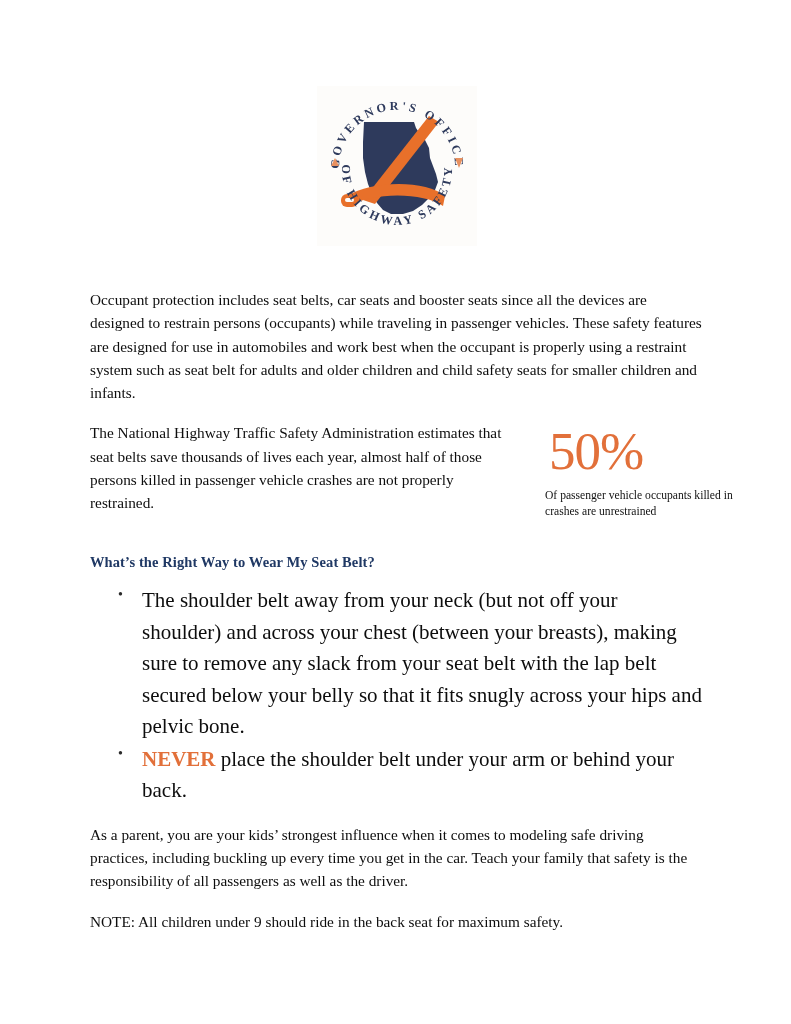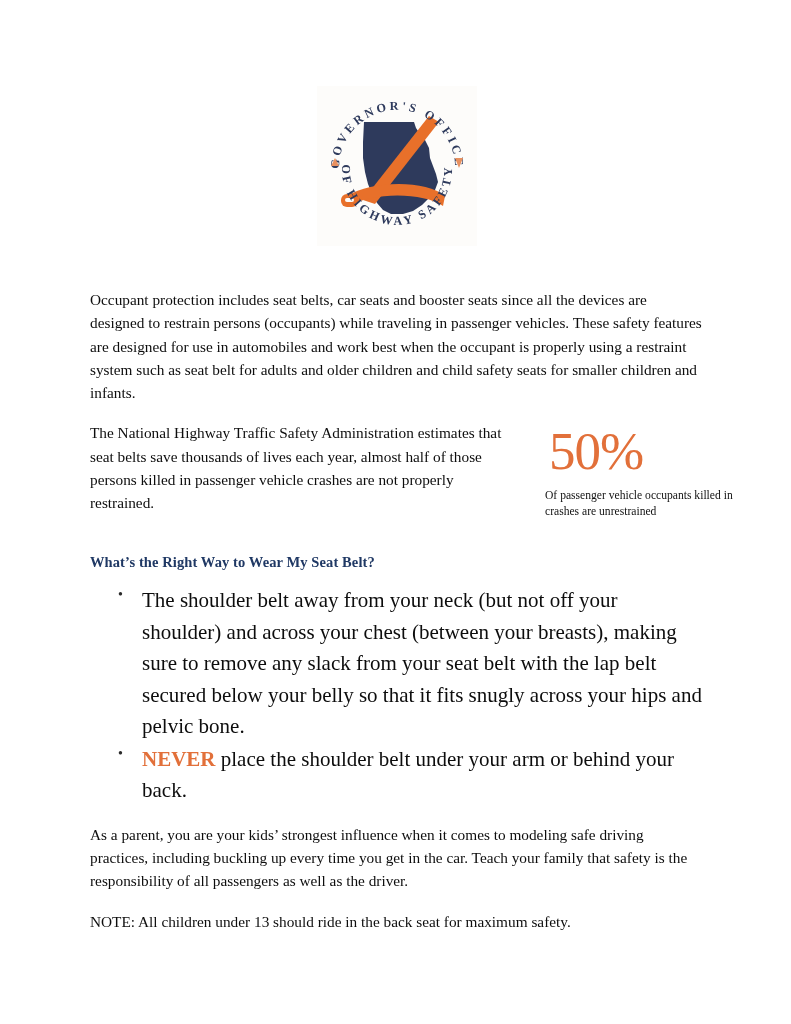--- a/index.html
+++ b/index.html
@@ -175,16 +175,16 @@
         <span>The shoulder belt away from your neck (but not off your shoulder) and across your chest (between your breasts), making sure to remove any slack from your seat belt with the lap belt secured below your belly so that it fits snugly across your hips and pelvic bone.</span>
       </li>
       <li>
         <span class="never">NEVER</span><span> place the shoulder belt under your arm or behind your back.</span>
       </li>
     </ul>
 
 
     <p class="body-para">As a parent, you are your kids’ strongest influence when it comes to modeling safe driving practices, including buckling up every time you get in the car. Teach your family that safety is the responsibility of all passengers as well as the driver.</p>
 
-    <p class="body-para">NOTE: All children under 13 should ride in the back seat for maximum safety.</p>
+    <p class="body-para">NOTE: All children under 9 should ride in the back seat for maximum safety.</p>
 
   </div>
 </div>
 
 </body></html>

